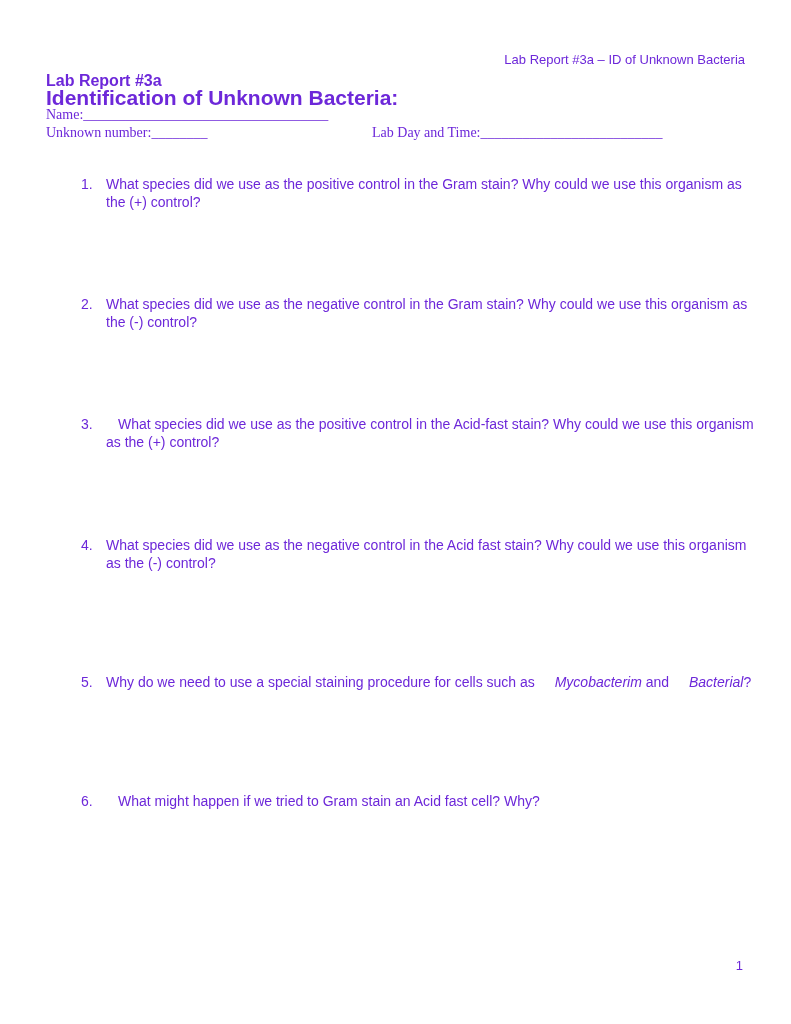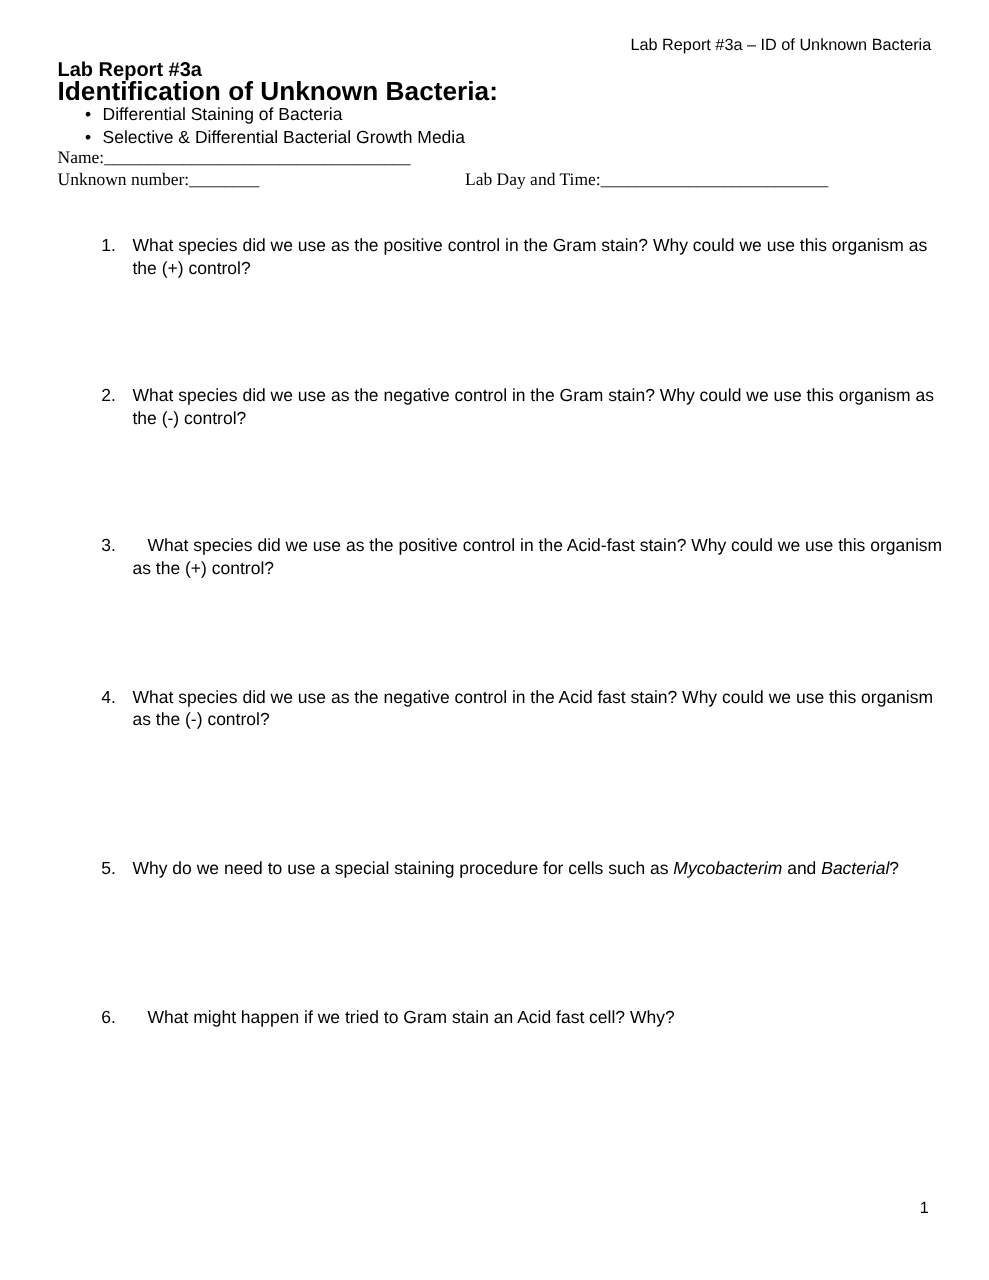--- a/index.html
+++ b/index.html
@@ -2,23 +2,23 @@
 <html><head>
 <meta charset="utf-8">
 <style>
   html, body { margin: 0; padding: 0; background: #ffffff; }
   .page {
     position: relative;
     width: 791px;
     height: 1024px;
     margin: 0 auto;
     box-sizing: border-box;
-    padding: 28px 46px 0 46px;
+    padding: 52px 46px 0 46px;
     background: #ffffff;
-    color: #000000;
+    color: #6d28d9;
     font-family: "Liberation Sans", "DejaVu Sans", sans-serif;
     font-size: 14px;
     overflow: hidden;
   }
   .header-right {
     text-align: right;
     font-size: 13px;
     line-height: 16px;
     margin-bottom: 4px;
   }
@@ -49,49 +49,41 @@
   }
   .questions { margin-top: 33px; }
   .question {
     position: relative;
     padding-left: 60px;
     width: 650px;
     line-height: 18px;
   }
   .qnum { position: absolute; left: 35px; top: 0; }
   .tab-spacer { display: inline-block; width: 12px; }
-  .italic { font-style: italic; }
+  .italic { font-style: italic; margin-left: 16px; }
   .mb-a { margin-bottom: 84px; }
   .mb-b { margin-bottom: 85px; }
   .mb-c { margin-bottom: 101px; }
   .page-number {
     position: absolute;
     top: 958px;
     right: 48px;
     font-size: 13px;
   }
 </style>
 </head>
 <body>
 
 <div class="page">
 
   <div class="header-right">Lab Report #3a – ID of Unknown Bacteria</div>
 
   <div class="title">Lab Report #3a</div>
   <div class="subtitle">Identification of Unknown Bacteria:</div>
 
-  <div class="bullets">
-    <div class="bullet-item">
-      <span class="bullet-marker">•</span><span>Differential Staining of Bacteria</span>
-    </div>
-    <div class="bullet-item">
-      <span class="bullet-marker">•</span><span>Selective &amp; Differential Bacterial Growth Media</span>
-    </div>
-  </div>
 
   <div class="form-row">
     <span>Name:</span><span>___________________________________</span>
   </div>
 
   <div class="form-row">
     <span>Unknown number:</span><span>________</span>
     <span class="right-col"><span>Lab Day and Time:</span><span>__________________________</span></span>
   </div>
 

